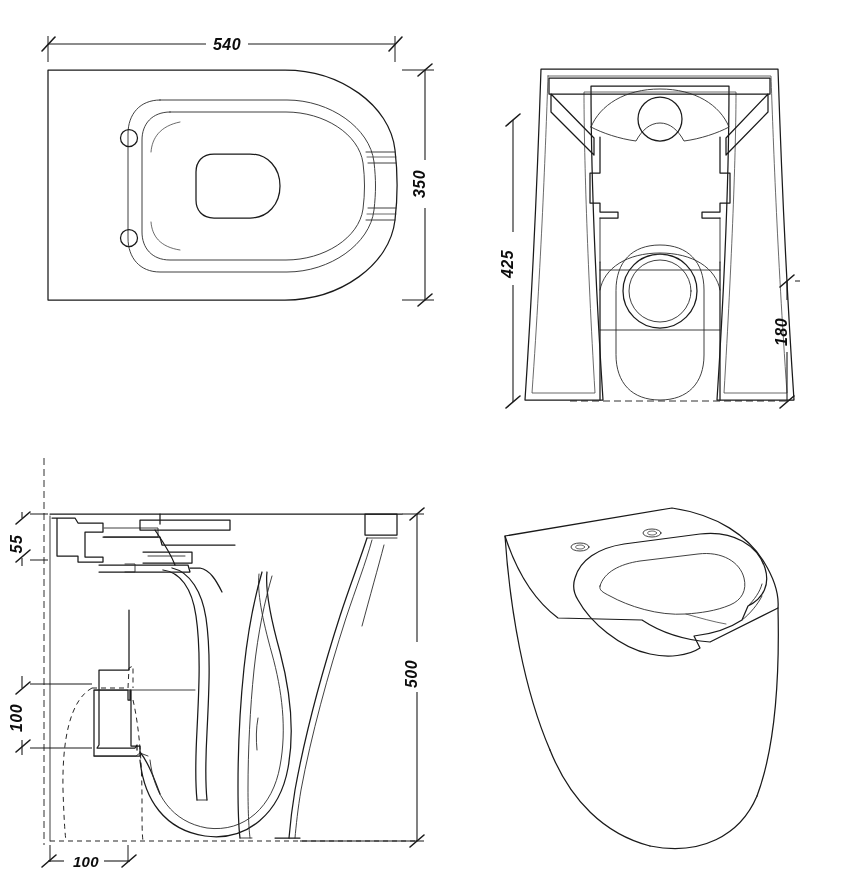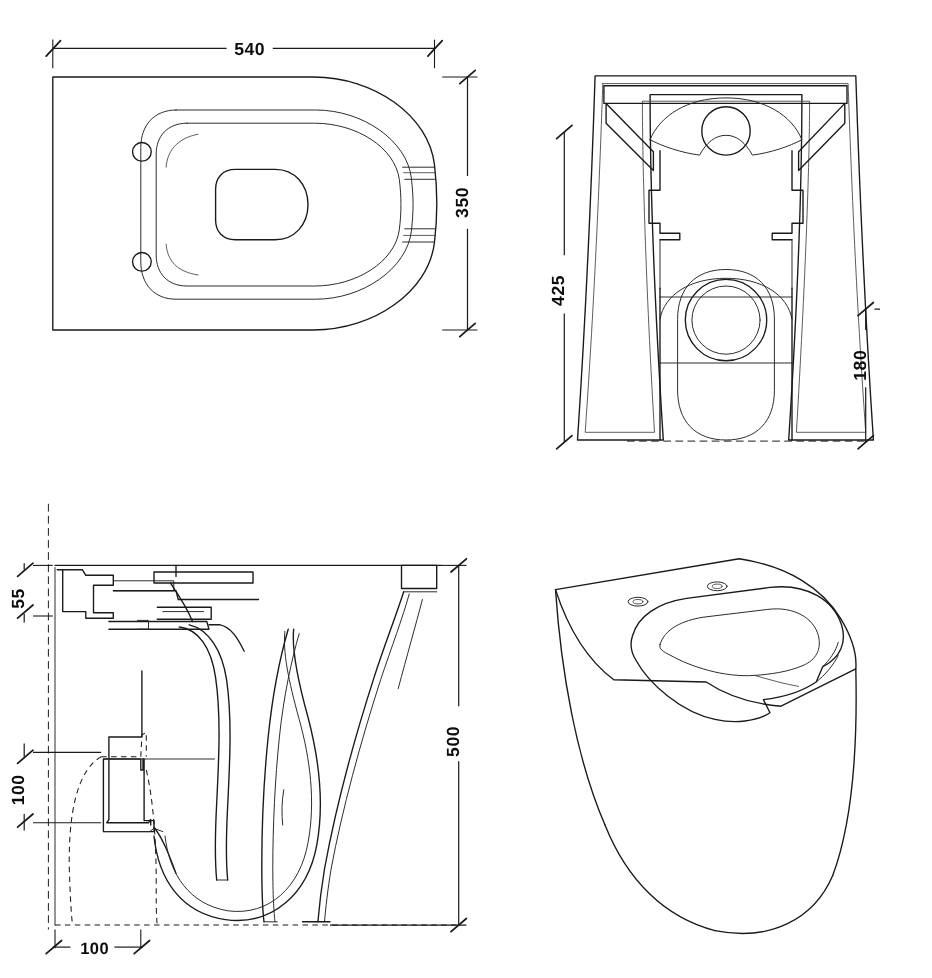--- a/index.html
+++ b/index.html
@@ -12,20 +12,21 @@
     font-family: "Liberation Sans", sans-serif;
     width: 847px;
     height: 889px;
     overflow: hidden;
   }
   #drawing-root {
     position: relative;
     width: 847px;
     height: 846px;
     background: #ffffff;
+    font-style: italic;
   }
   svg.sheet {
     display: block;
     width: 847px;
     height: 889px;
   }
   .obj { fill: none; stroke: #1a1a1a; stroke-width: 1.25; stroke-linejoin: round; stroke-linecap: round; }
   .obj-thin { fill: none; stroke: #2b2b2b; stroke-width: 0.9; stroke-linejoin: round; stroke-linecap: round; }
   .obj-hair { fill: none; stroke: #3a3a3a; stroke-width: 0.75; stroke-linejoin: round; stroke-linecap: round; }
   .hidden-line { fill: none; stroke: #1a1a1a; stroke-width: 0.95; stroke-dasharray: 5 4; stroke-linecap: butt; }

